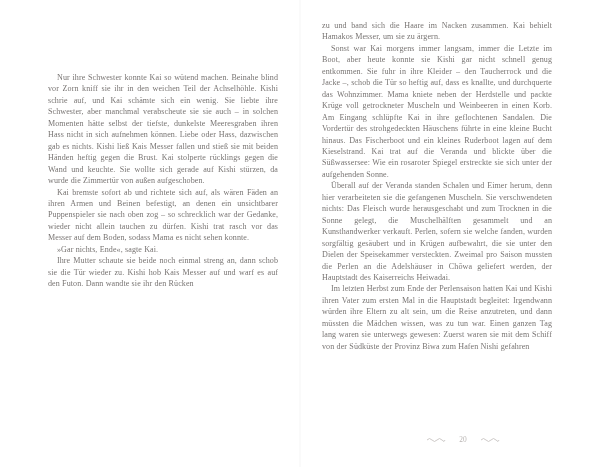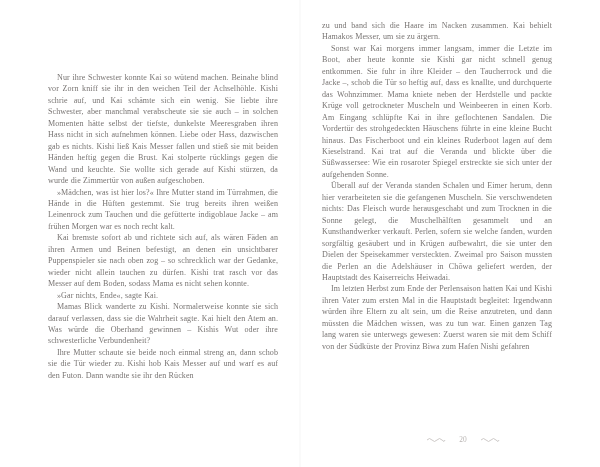--- a/index.html
+++ b/index.html
@@ -93,24 +93,22 @@
   }
 </style>
 </head>
 <body>
 
 <div class="spread">
 
   <div class="page page-left">
     <div class="textblock">
       <p>Nur ihre Schwester konnte Kai so wütend machen. Beinahe blind vor Zorn kniff sie ihr in den weichen Teil der Achselhöhle. Kishi schrie auf, und Kai schämte sich ein wenig. Sie liebte ihre Schwester, aber manchmal verabscheute sie sie auch – in solchen Momenten hätte selbst der tiefste, dunkelste Meeresgraben ihren Hass nicht in sich aufnehmen können. Liebe oder Hass, dazwischen gab es nichts. Kishi ließ Kais Messer fallen und stieß sie mit beiden Händen heftig gegen die Brust. Kai stolperte rücklings gegen die Wand und keuchte. Sie wollte sich gerade auf Kishi stürzen, da wurde die Zimmertür von außen aufgeschoben.</p>
-      <p>»Mädchen, was ist hier los?« Ihre Mutter stand im Türrahmen, die Hände in die Hüften gestemmt. Sie trug bereits ihren weißen Leinenrock zum Tauchen und die gefütterte indigoblaue Jacke – am frühen Morgen war es noch recht kalt.</p>
       <p>Kai bremste sofort ab und richtete sich auf, als wären Fäden an ihren Armen und Beinen befestigt, an denen ein unsichtbarer Puppenspieler sie nach oben zog – so schrecklich war der Gedanke, wieder nicht allein tauchen zu dürfen. Kishi trat rasch vor das Messer auf dem Boden, sodass Mama es nicht sehen konnte.</p>
       <p>»Gar nichts, Ende«, sagte Kai.</p>
-      <p>Mamas Blick wanderte zu Kishi. Normalerweise konnte sie sich darauf verlassen, dass sie die Wahrheit sagte. Kai hielt den Atem an. Was würde die Oberhand gewinnen – Kishis Wut oder ihre schwesterliche Verbundenheit?</p>
       <p>Ihre Mutter schaute sie beide noch einmal streng an, dann schob sie die Tür wieder zu. Kishi hob Kais Messer auf und warf es auf den Futon. Dann wandte sie ihr den Rücken</p>
     </div>
 
     <div class="folio">
       <span class="squiggle">
         <svg width="20" height="7" viewBox="0 0 20 7">
           <path d="M1 4 Q3.5 1 6 4 T11 4 T16 4 T19 4" fill="none" stroke="#bdb9b7" stroke-width="0.9"></path>
         </svg>
       </span>
       <span class="num">14</span>

